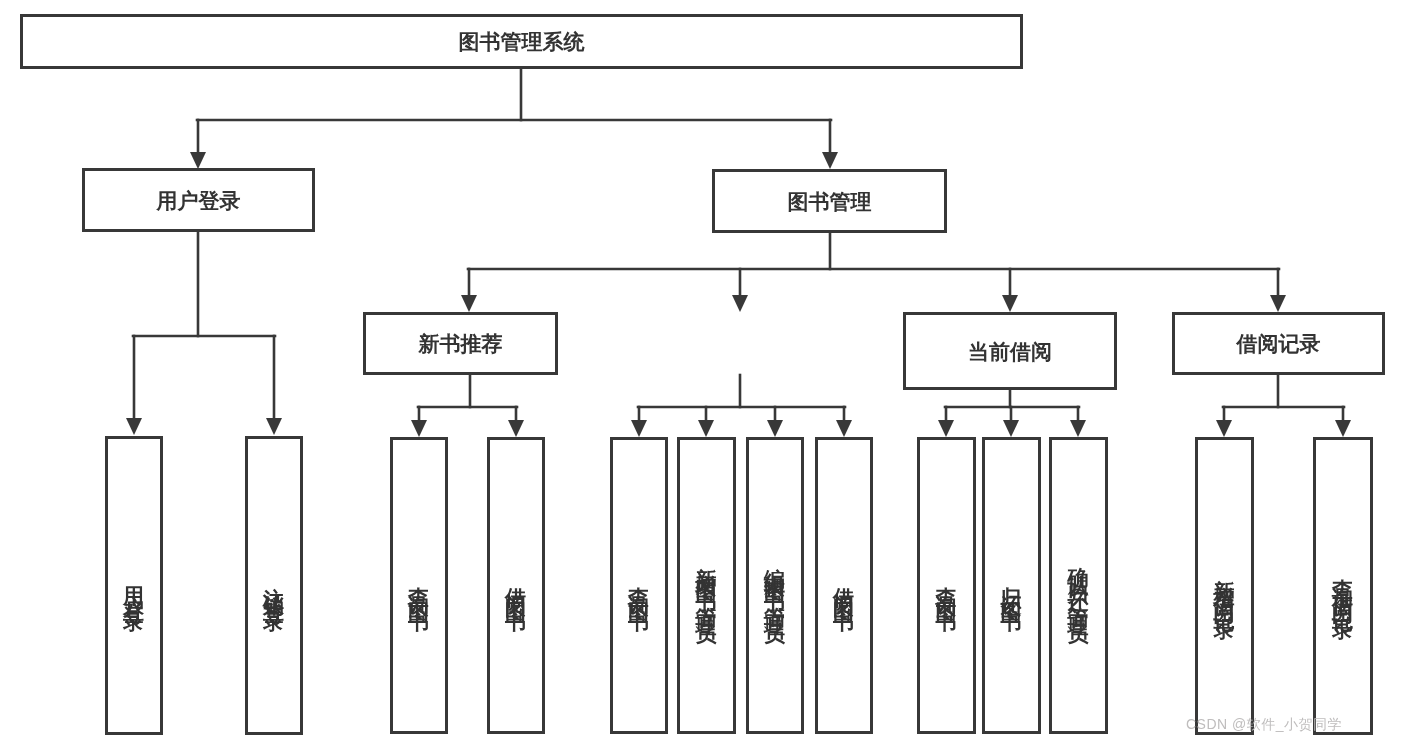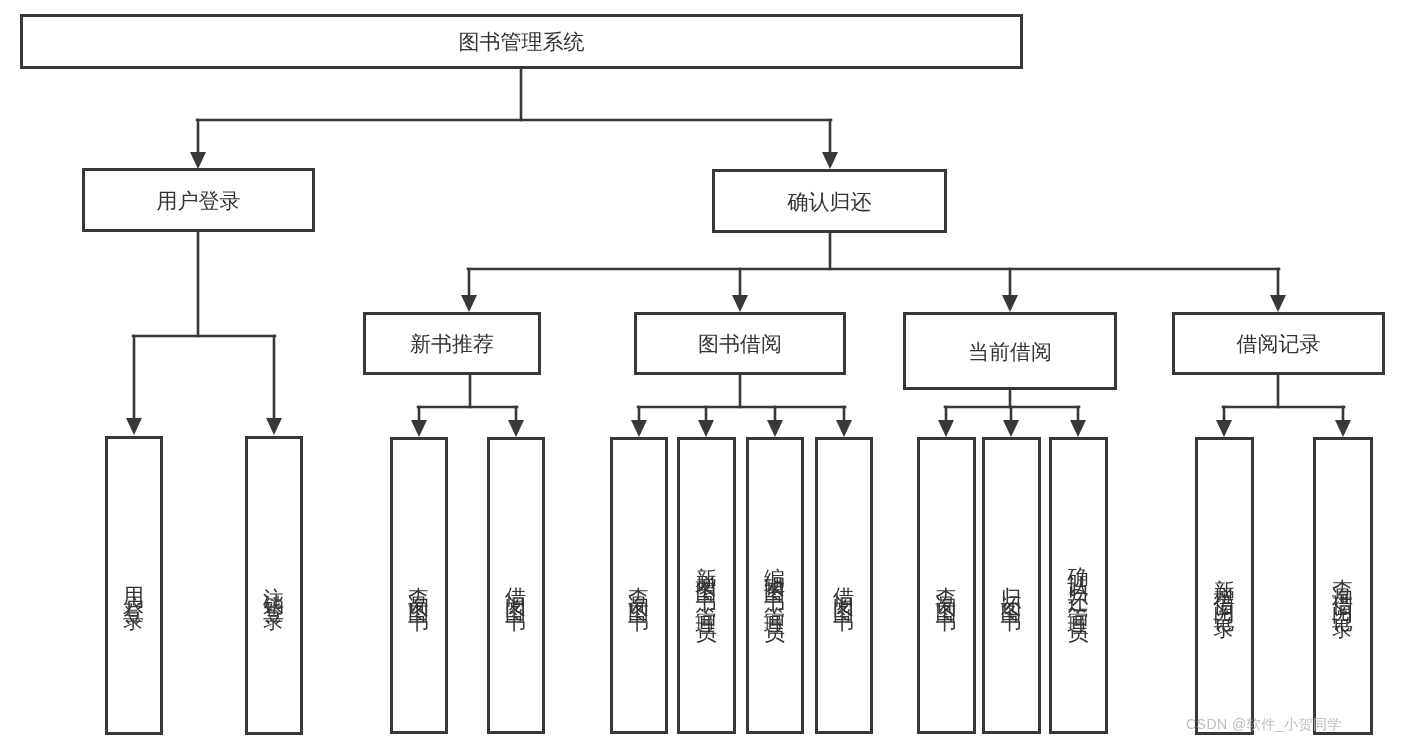--- a/index.html
+++ b/index.html
@@ -25,20 +25,21 @@
     pointer-events: none;
   }
   .node {
     position: absolute;
     background: #ffffff;
     border: 3px solid #383838;
     box-sizing: border-box;
     display: flex;
     align-items: center;
     justify-content: center;
+    font-weight: bold;
   }
   .hlabel {
     font-size: 21px;
     line-height: 1;
     white-space: nowrap;
     color: #333333;
   }
   .vlabel {
     writing-mode: vertical-rl;
     text-orientation: mixed;
@@ -136,28 +137,25 @@
   </svg>
 
   <div class="node" style="left:20px; top:14px; width:1003px; height:55px;">
     <span class="hlabel">图书管理系统</span>
   </div>
 
   <div class="node" style="left:82px; top:168px; width:233px; height:64px;">
     <span class="hlabel">用户登录</span>
   </div>
   <div class="node" style="left:712px; top:169px; width:235px; height:64px;">
-    <span class="hlabel">确认归还</span>
-  </div>
-
-  <div class="node" style="left:363px; top:312px; width:178px; height:63px;">
+    <span class="hlabel">图书管理</span>
+  </div>
+
+  <div class="node" style="left:363px; top:312px; width:195px; height:63px;">
     <span class="hlabel">新书推荐</span>
-  </div>
-  <div class="node" style="left:634px; top:312px; width:212px; height:63px;">
-    <span class="hlabel">图书借阅</span>
   </div>
   <div class="node" style="left:903px; top:312px; width:214px; height:78px;">
     <span class="hlabel">当前借阅</span>
   </div>
   <div class="node" style="left:1172px; top:312px; width:213px; height:63px;">
     <span class="hlabel">借阅记录</span>
   </div>
 
   <div class="node" style="left:105px; top:436px; width:58px; height:299px;">
     <span class="vlabel">用户登录</span>

